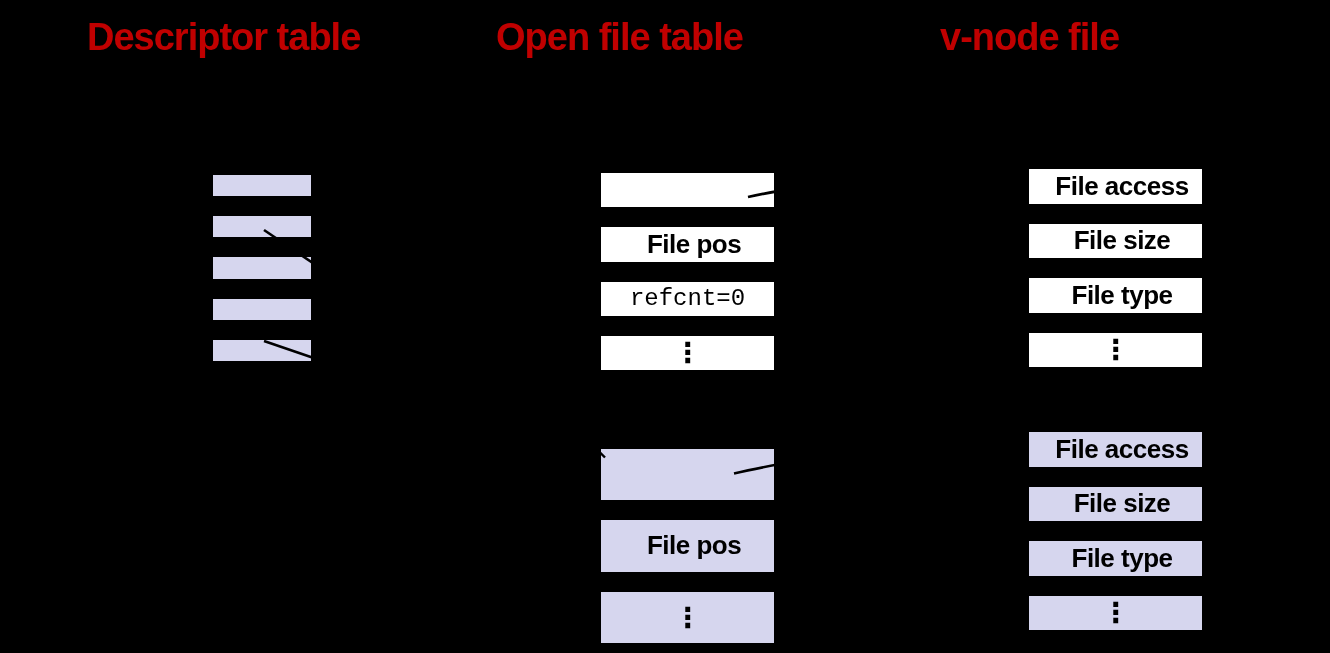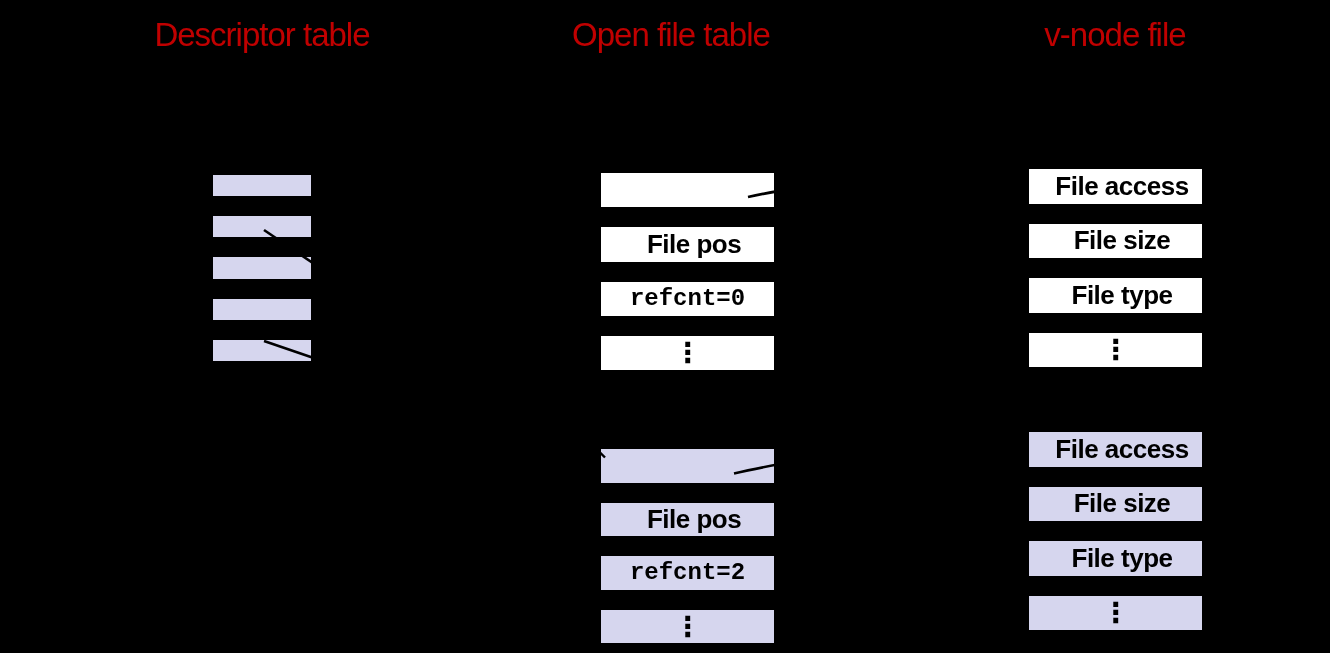--- a/index.html
+++ b/index.html
@@ -6,22 +6,22 @@
   .canvas{
     position:relative;
     width:1330px;height:653px;
     background:var(--background,#000);
     overflow:hidden;
     font-family:"Liberation Sans",sans-serif;
   }
   .heading{
     position:absolute;
     top:17px;width:350px;height:44px;
-    text-align:center;
-    font-weight:normal;font-size:33px;letter-spacing:-1px;
+    text-align:left;
+    font-weight:bold;font-size:38px;letter-spacing:-1px;
     color:var(--heading_red,#c00000);
     line-height:1.1;
   }
   .h-descriptor{left:87px;}
   .h-open{left:496px;}
   .h-vnode{left:940px;}
 
   .tbl{
     position:absolute;
     box-sizing:border-box;
@@ -44,21 +44,21 @@
   .t-open-b{left:599px;top:447px;width:177px;height:198px;}
   .t-vnode-b{left:1027px;top:430px;width:177px;height:202px;}
 
   .cell-sans{
     justify-content:flex-start;
     padding-left:13px;
     font-weight:bold;font-size:26px;letter-spacing:-0.5px;
     font-family:"Liberation Sans",sans-serif;
   }
   .cell-mono{
-    font-weight:bold;font-size:24px;
+    font-weight:normal;font-size:24px;
     font-family:"Liberation Mono","DejaVu Sans Mono",monospace;
   }
   .cell-dots{
     font-weight:bold;font-size:28px;
     font-family:"DejaVu Sans",sans-serif;
   }
   .overlay{
     position:absolute;left:0;top:0;
     pointer-events:none;
   }
@@ -90,21 +90,20 @@
   <div class="tbl t-vnode-a fill-white">
     <div class="row cell-sans">File access</div>
     <div class="row cell-sans">File size</div>
     <div class="row cell-sans">File type</div>
     <div class="row cell-dots">⋮</div>
   </div>
 
   <div class="tbl t-open-b fill-lav">
     <div class="row"></div>
     <div class="row cell-sans">File pos</div>
-    <div class="row cell-mono">refcnt=2</div>
     <div class="row cell-dots">⋮</div>
   </div>
 
   <div class="tbl t-vnode-b fill-lav">
     <div class="row cell-sans">File access</div>
     <div class="row cell-sans">File size</div>
     <div class="row cell-sans">File type</div>
     <div class="row cell-dots">⋮</div>
   </div>
 

